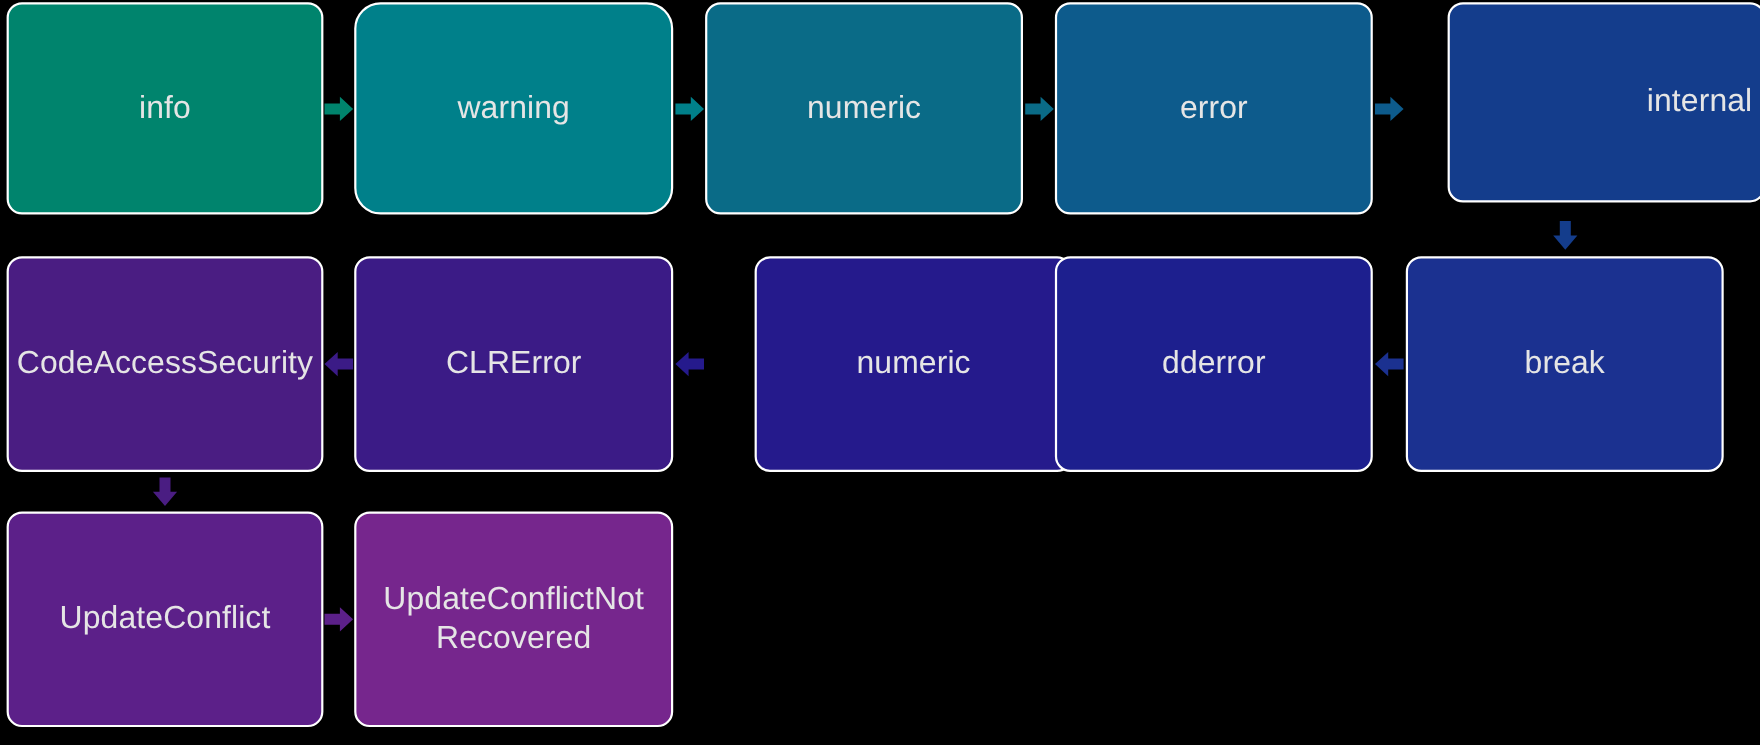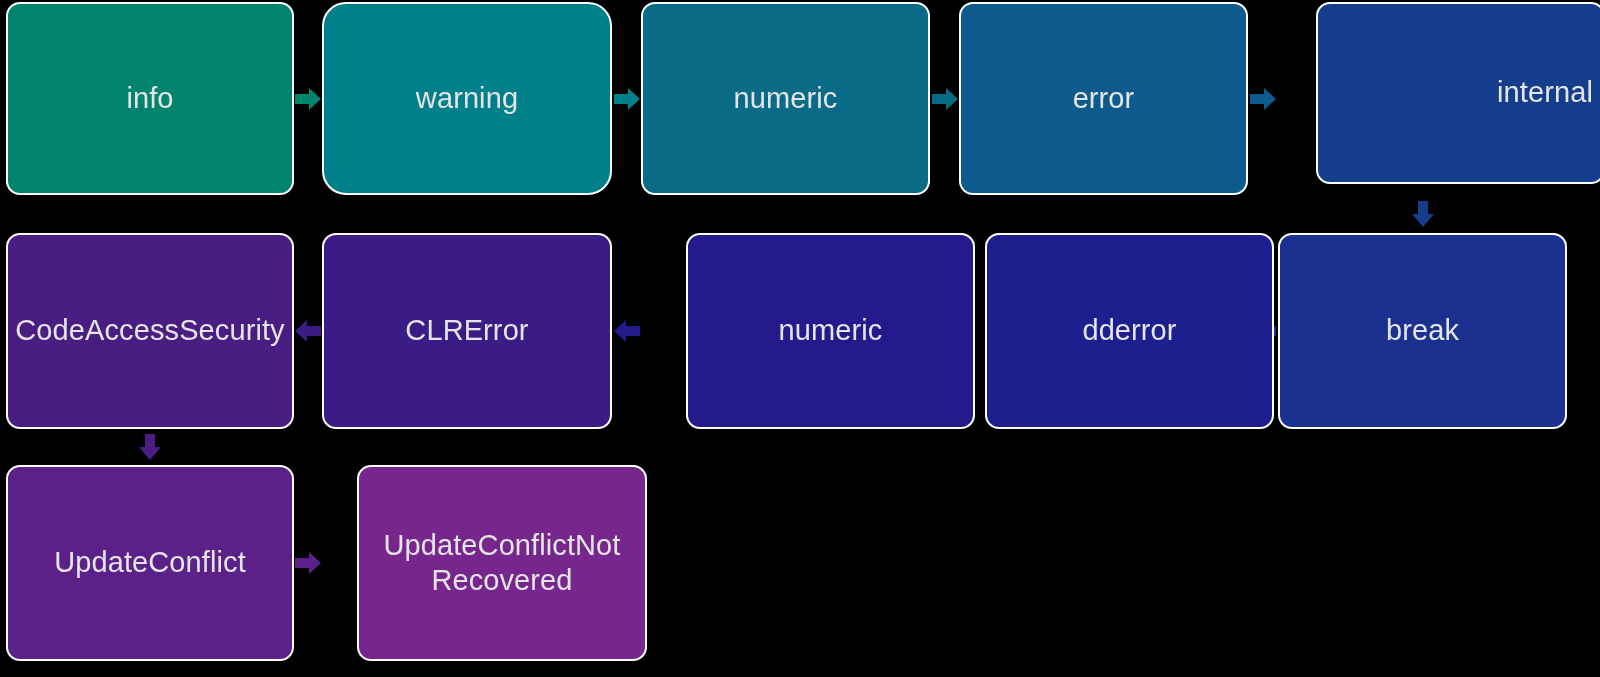--- a/index.html
+++ b/index.html
@@ -124,27 +124,27 @@
       </div>
       <div class="node" style="left: 6px; top: 233px; width: 288px; height: 196px; background: rgb(74, 29, 130);">
         <span class="node-label">CodeAccessSecurity</span>
       </div>
       <div class="node" style="left: 322px; top: 233px; width: 290px; height: 196px; background: rgb(59, 27, 134);">
         <span class="node-label">CLRError</span>
       </div>
       <div class="node" style="left: 641px; top: 233px; width: 289px; height: 196px; background: rgb(37, 26, 140); margin-left: 45px;">
         <span class="node-label">numeric</span>
       </div>
-      <div class="node" style="left: 985px; top: 233px; width: 289px; height: 196px; background: rgb(29, 31, 142);">
+      <div class="node" style="left: 959px; top: 233px; width: 289px; height: 196px; background: rgb(29, 31, 142);">
         <span class="node-label">dderror</span>
       </div>
       <div class="node" style="left: 1278px; top: 233px; width: 289px; height: 196px; background: rgb(27, 49, 144);">
         <span class="node-label">break</span>
       </div>
       <div class="node" style="left: 6px; top: 465px; width: 288px; height: 196px; background: rgb(92, 32, 137);">
         <span class="node-label">UpdateConflict</span>
       </div>
-      <div class="node" style="left: 322px; top: 465px; width: 290px; height: 196px; background: rgb(118, 38, 141); margin-left: 35px;">
+      <div class="node" style="left: 322px; top: 465px; width: 290px; height: 196px; background: rgb(118, 38, 141);">
         <span class="node-label">UpdateConflictNot
 Recovered</span>
       </div>
     </div>
 </div>
 
 </body></html>

